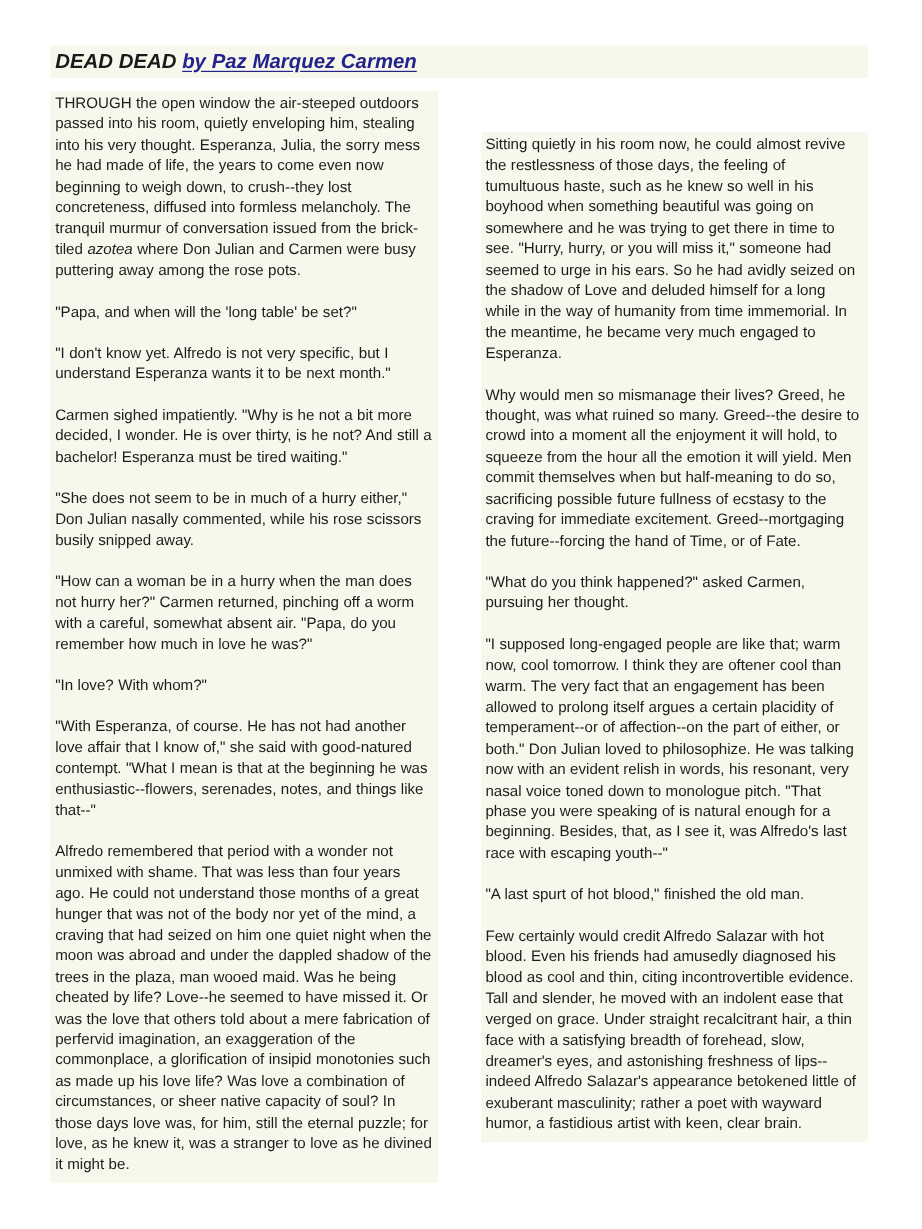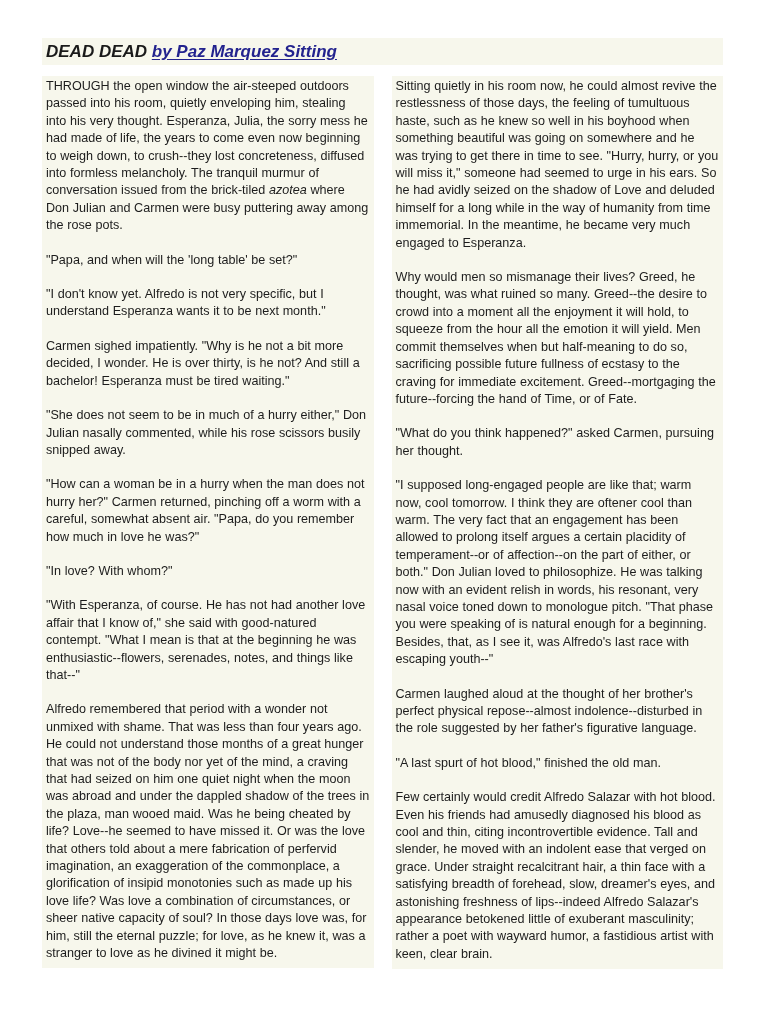--- a/index.html
+++ b/index.html
@@ -45,22 +45,22 @@
     color: #23238e;
     text-decoration: underline;
     text-underline-offset: 2px;
   }
   .columns {
     position: absolute;
     left: 42px;
     top: 76px;
     width: 681px;
     display: flex;
-    gap: 18px;
-    align-items: flex-start;
+    gap: 36px;
+    align-items: center;
   }
   .col {
     width: 336px;
     background: #f7f7ec;
     padding: 2px 4px 4px 4px;
     box-sizing: border-box;
   }
   .col p {
     margin: 0 0 17px 0;
     font-size: 12.6px;
@@ -77,40 +77,39 @@
     font-style: italic;
   }
 </style>
 </head>
 <body>
 
 <div class="page">
 
   <div class="title-band">
     <div class="title-text">
-      <span class="title-main">DEAD DEAD </span><span class="title-author">by Paz Marquez Sitting</span>
+      <span class="title-main">DEAD DEAD </span><span class="title-author">by Paz Marquez Carmen</span>
     </div>
   </div>
 
   <div class="columns">
     <div class="col" id="left-col">
         <p>THROUGH the open window the air-steeped outdoors passed into his room, quietly enveloping him, stealing into his very thought. Esperanza, Julia, the sorry mess he had made of life, the years to come even now beginning to weigh down, to crush--they lost concreteness, diffused into formless melancholy. The tranquil murmur of conversation issued from the brick-tiled <em>azotea</em> where Don Julian and Carmen were busy puttering away among the rose pots.</p>
         <p>"Papa, and when will the 'long table' be set?"</p>
         <p>"I don't know yet. Alfredo is not very specific, but I understand Esperanza wants it to be next month."</p>
         <p>Carmen sighed impatiently. "Why is he not a bit more decided, I wonder. He is over thirty, is he not? And still a bachelor! Esperanza must be tired waiting."</p>
         <p>"She does not seem to be in much of a hurry either," Don Julian nasally commented, while his rose scissors busily snipped away.</p>
         <p>"How can a woman be in a hurry when the man does not hurry her?" Carmen returned, pinching off a worm with a careful, somewhat absent air. "Papa, do you remember how much in love he was?"</p>
         <p>"In love? With whom?"</p>
         <p>"With Esperanza, of course. He has not had another love affair that I know of," she said with good-natured contempt. "What I mean is that at the beginning he was enthusiastic--flowers, serenades, notes, and things like that--"</p>
         <p>Alfredo remembered that period with a wonder not unmixed with shame. That was less than four years ago. He could not understand those months of a great hunger that was not of the body nor yet of the mind, a craving that had seized on him one quiet night when the moon was abroad and under the dappled shadow of the trees in the plaza, man wooed maid. Was he being cheated by life? Love--he seemed to have missed it. Or was the love that others told about a mere fabrication of perfervid imagination, an exaggeration of the commonplace, a glorification of insipid monotonies such as made up his love life? Was love a combination of circumstances, or sheer native capacity of soul? In those days love was, for him, still the eternal puzzle; for love, as he knew it, was a stranger to love as he divined it might be.</p>
       </div>
     <div class="col" id="right-col">
         <p>Sitting quietly in his room now, he could almost revive the restlessness of those days, the feeling of tumultuous haste, such as he knew so well in his boyhood when something beautiful was going on somewhere and he was trying to get there in time to see. "Hurry, hurry, or you will miss it," someone had seemed to urge in his ears. So he had avidly seized on the shadow of Love and deluded himself for a long while in the way of humanity from time immemorial. In the meantime, he became very much engaged to Esperanza.</p>
         <p>Why would men so mismanage their lives? Greed, he thought, was what ruined so many. Greed--the desire to crowd into a moment all the enjoyment it will hold, to squeeze from the hour all the emotion it will yield. Men commit themselves when but half-meaning to do so, sacrificing possible future fullness of ecstasy to the craving for immediate excitement. Greed--mortgaging the future--forcing the hand of Time, or of Fate.</p>
         <p>"What do you think happened?" asked Carmen, pursuing her thought.</p>
         <p>"I supposed long-engaged people are like that; warm now, cool tomorrow. I think they are oftener cool than warm. The very fact that an engagement has been allowed to prolong itself argues a certain placidity of temperament--or of affection--on the part of either, or both." Don Julian loved to philosophize. He was talking now with an evident relish in words, his resonant, very nasal voice toned down to monologue pitch. "That phase you were speaking of is natural enough for a beginning. Besides, that, as I see it, was Alfredo's last race with escaping youth--"</p>
-        <p>Carmen laughed aloud at the thought of her brother's perfect physical repose--almost indolence--disturbed in the role suggested by her father's figurative language.</p>
         <p>"A last spurt of hot blood," finished the old man.</p>
         <p>Few certainly would credit Alfredo Salazar with hot blood. Even his friends had amusedly diagnosed his blood as cool and thin, citing incontrovertible evidence. Tall and slender, he moved with an indolent ease that verged on grace. Under straight recalcitrant hair, a thin face with a satisfying breadth of forehead, slow, dreamer's eyes, and astonishing freshness of lips--indeed Alfredo Salazar's appearance betokened little of exuberant masculinity; rather a poet with wayward humor, a fastidious artist with keen, clear brain.</p>
       </div>
   </div>
 
 </div>
 
 </body></html>

